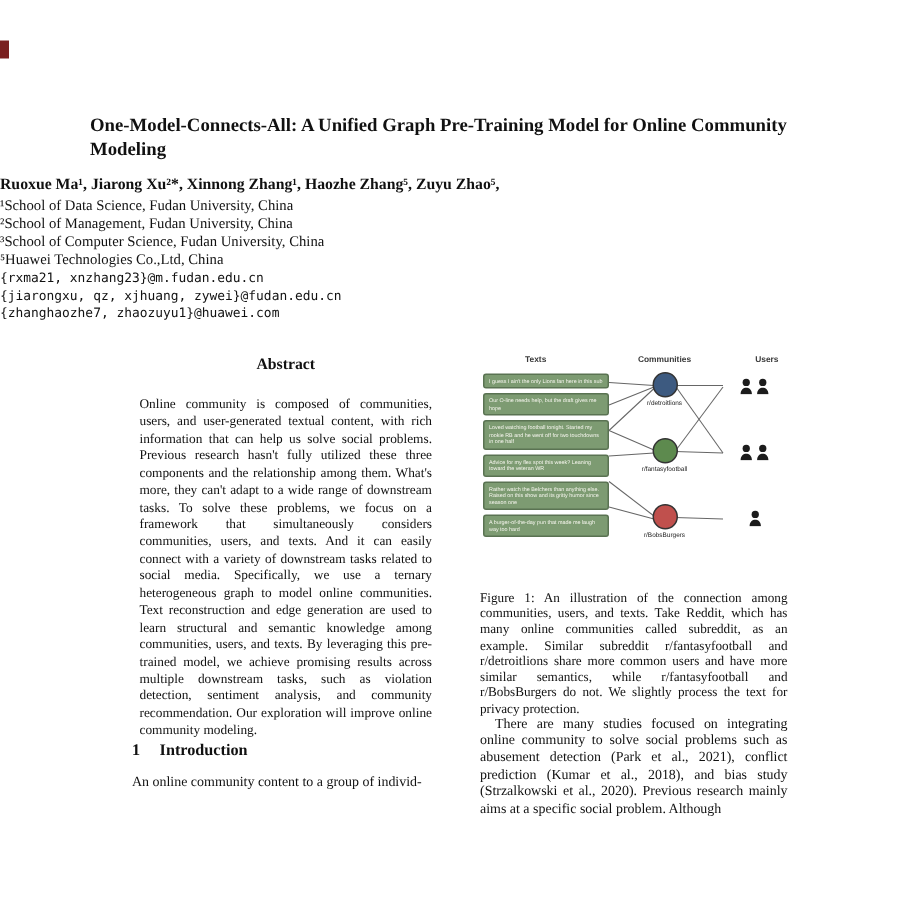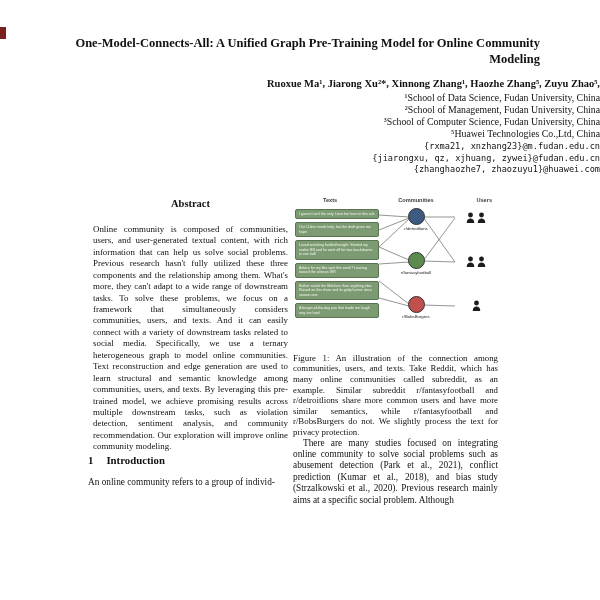--- a/index.html
+++ b/index.html
@@ -3,27 +3,27 @@
 <meta charset="utf-8">
 <style>
   html,body { margin:0; padding:0; background:#888; }
   .page {
     position:relative; width:600px; height:600px; margin:0 auto;
     background:#ffffff; overflow:hidden;
     font-family:"Liberation Serif", serif; color:#111;
   }
   .edge-mark { position:absolute; left:0; top:27px; width:6px; height:12px; background:#7a1f1f; }
 
-  .header { text-align:right; padding-top:36px; }
+  .header { text-align:left; padding-top:76px; }
   .title { font-weight:bold; font-size:12.5px; line-height:15.5px; width:480px; margin:0 auto; }
   .authors { margin-top:10px; font-weight:bold; font-size:10.5px; line-height:13px; }
   .affils { margin-top:2px; font-size:9.8px; line-height:12px; }
   .emails { margin-top:1px; font-family:"DejaVu Sans Mono", monospace; font-size:8.6px; line-height:11.6px; }
 
-  .columns { display:flex; gap:0; margin:20px 88px 0 88px; }
+  .columns { display:flex; gap:27px; margin:20px 88px 0 88px; }
   .col { width:205px; flex:0 0 205px; }
 
   .abstract-head { text-align:center; font-weight:bold; font-size:10.5px; margin:2px 0 9px 0; }
   .abstract-text { font-size:8.9px; line-height:11.45px; text-align:justify; padding:0 5px;margin-top:15px; }
   .section-head { font-weight:bold; font-size:10.8px; margin-top:1px; }
   .section-head .num { margin-right:13px; }
   .body-text { font-size:9.3px; line-height:11.4px; text-align:justify; margin-top:11px; }
 
   
   .fig-diagram { position:relative; width:205px; height:148px; }
@@ -80,21 +80,21 @@
   </div>
 
   <div class="columns">
 
     <div class="col">
       <div class="abstract-head">Abstract</div>
       <div class="abstract-text">Online community is composed of communities, users, and user-generated textual content, with rich information that can help us solve social problems. Previous research hasn't fully utilized these three components and the relationship among them. What's more, they can't adapt to a wide range of downstream tasks. To solve these problems, we focus on a framework that simultaneously considers communities, users, and texts. And it can easily connect with a variety of downstream tasks related to social media. Specifically, we use a ternary heterogeneous graph to model online communities. Text reconstruction and edge generation are used to learn structural and semantic knowledge among communities, users, and texts. By leveraging this pre-trained model, we achieve promising results across multiple downstream tasks, such as violation detection, sentiment analysis, and community recommendation. Our exploration will improve online community modeling.</div>
       <div class="section-head">
         <span class="num">1</span><span>Introduction</span>
       </div>
-      <div class="body-text">An online community refers to a group of individ-</div>
+      <div class="body-text">An online community content to a group of individ-</div>
     </div>
 
     <div class="col">
 
       <div class="fig-diagram">
 
         <svg class="fig-lines" viewBox="0 0 205 148">
           <g stroke="#666" stroke-width="0.7">
             <line x1="86" y1="19" x2="116" y2="21"></line>
             <line x1="86" y1="34" x2="116" y2="22"></line>

